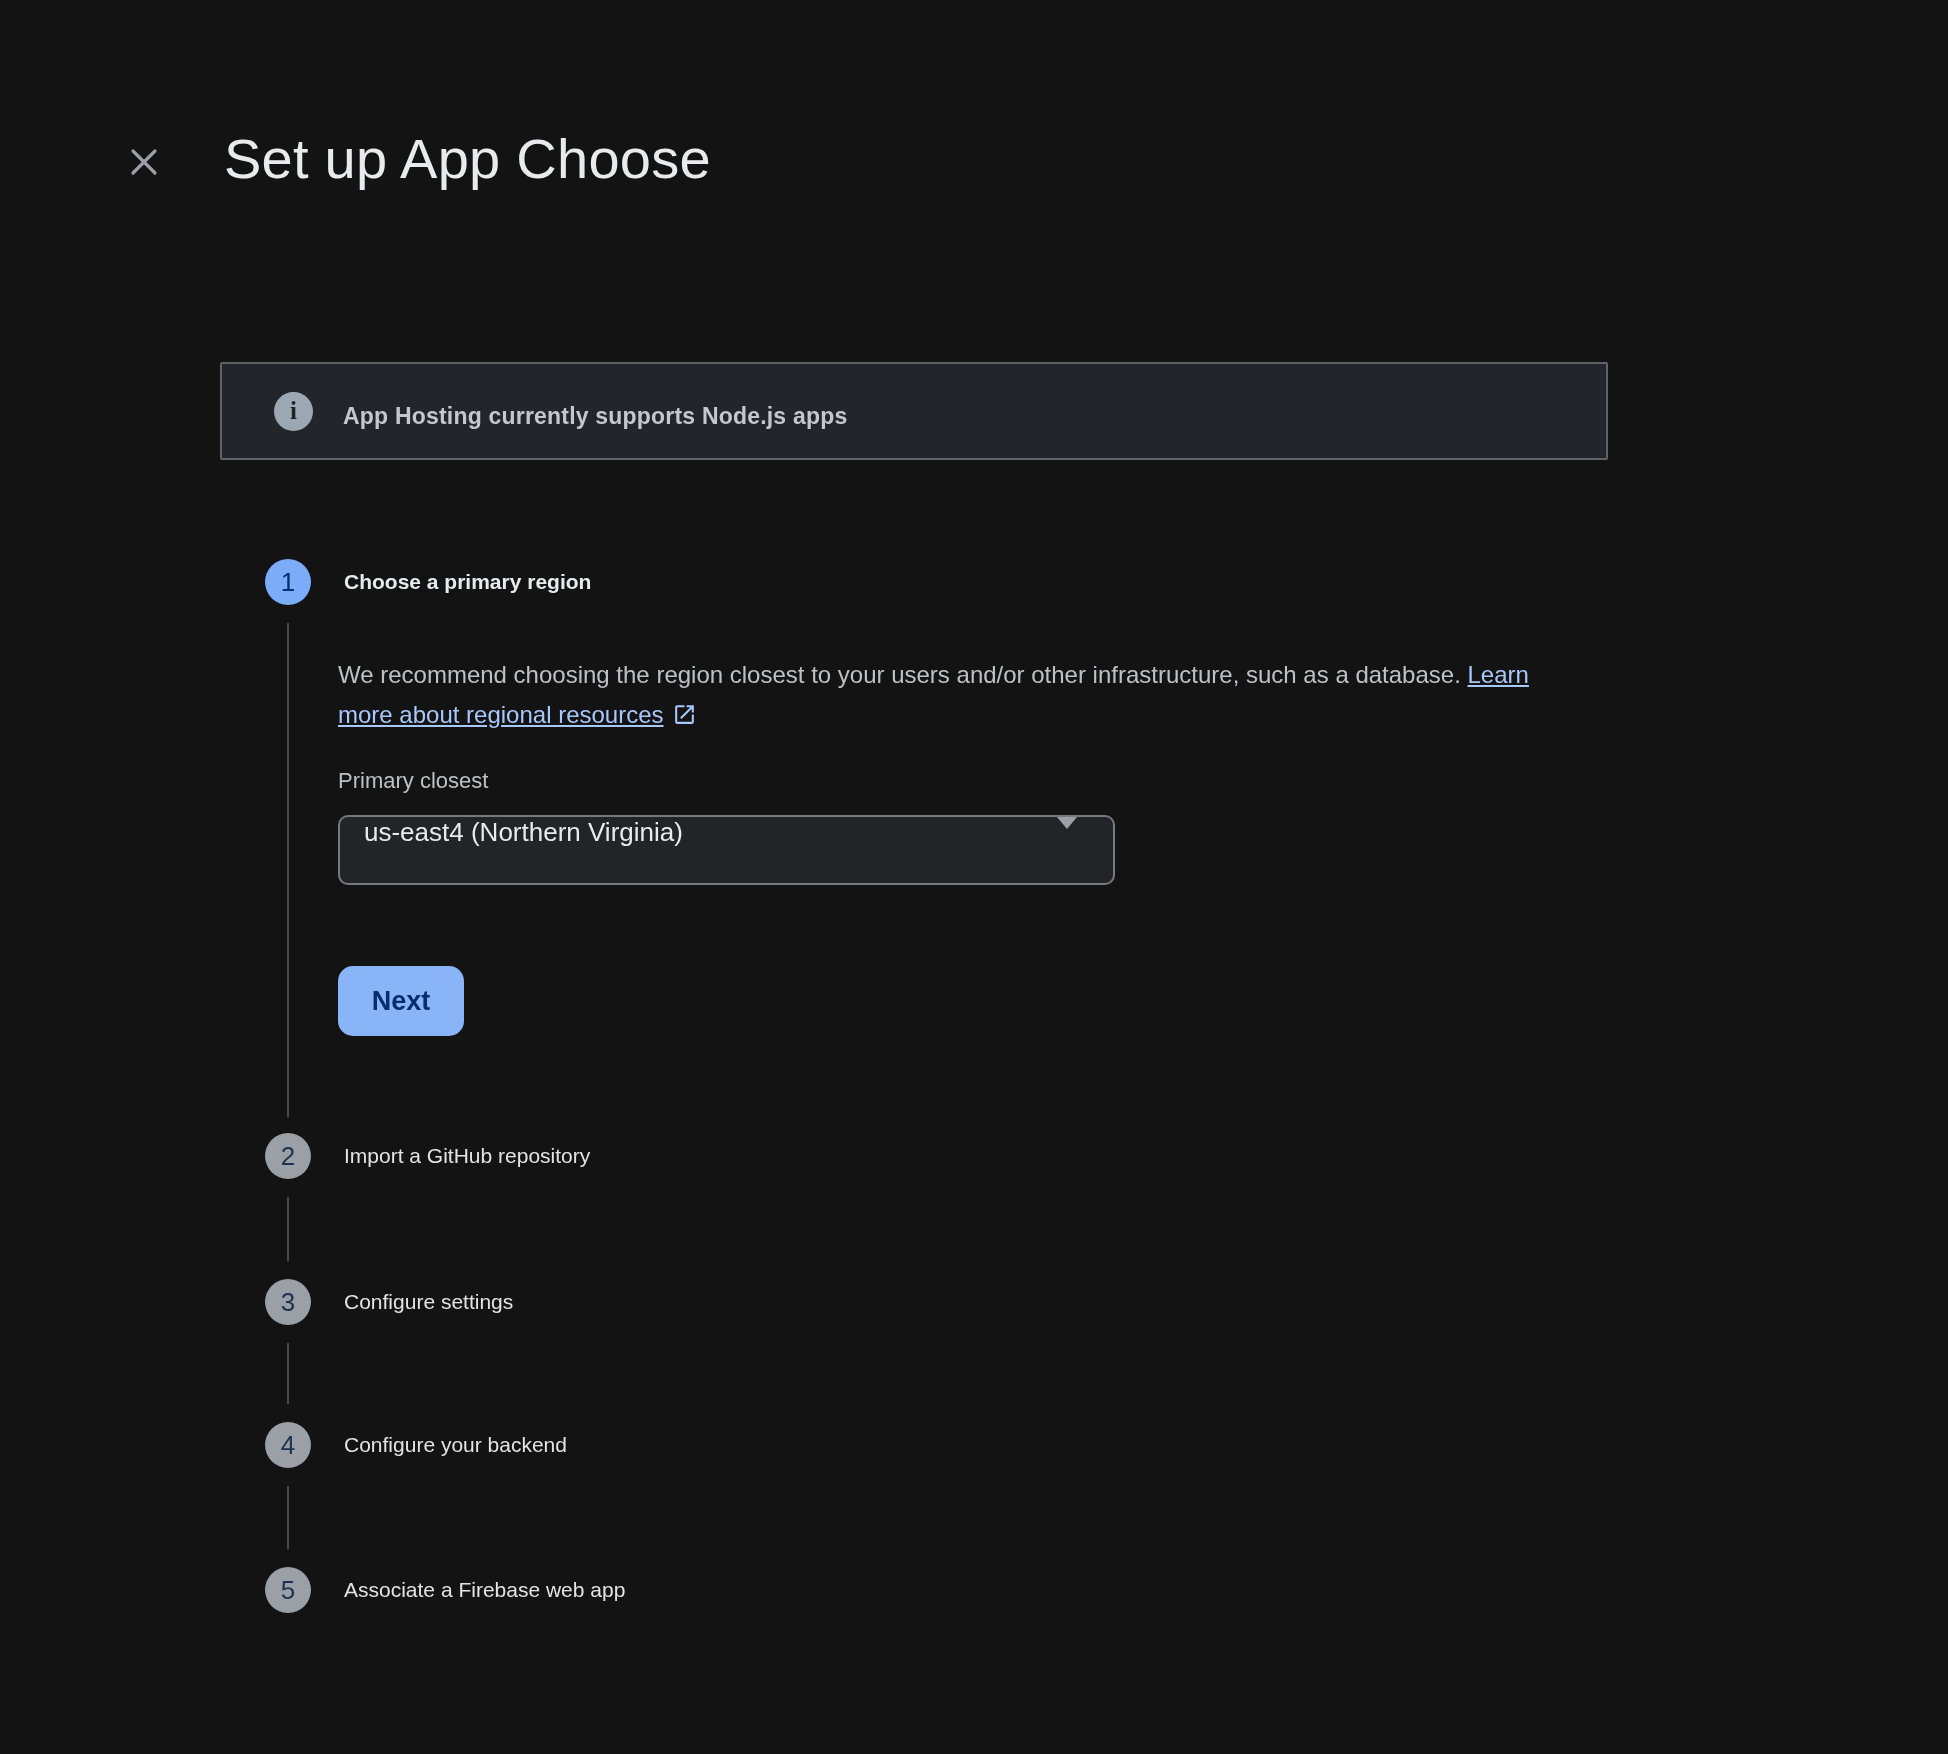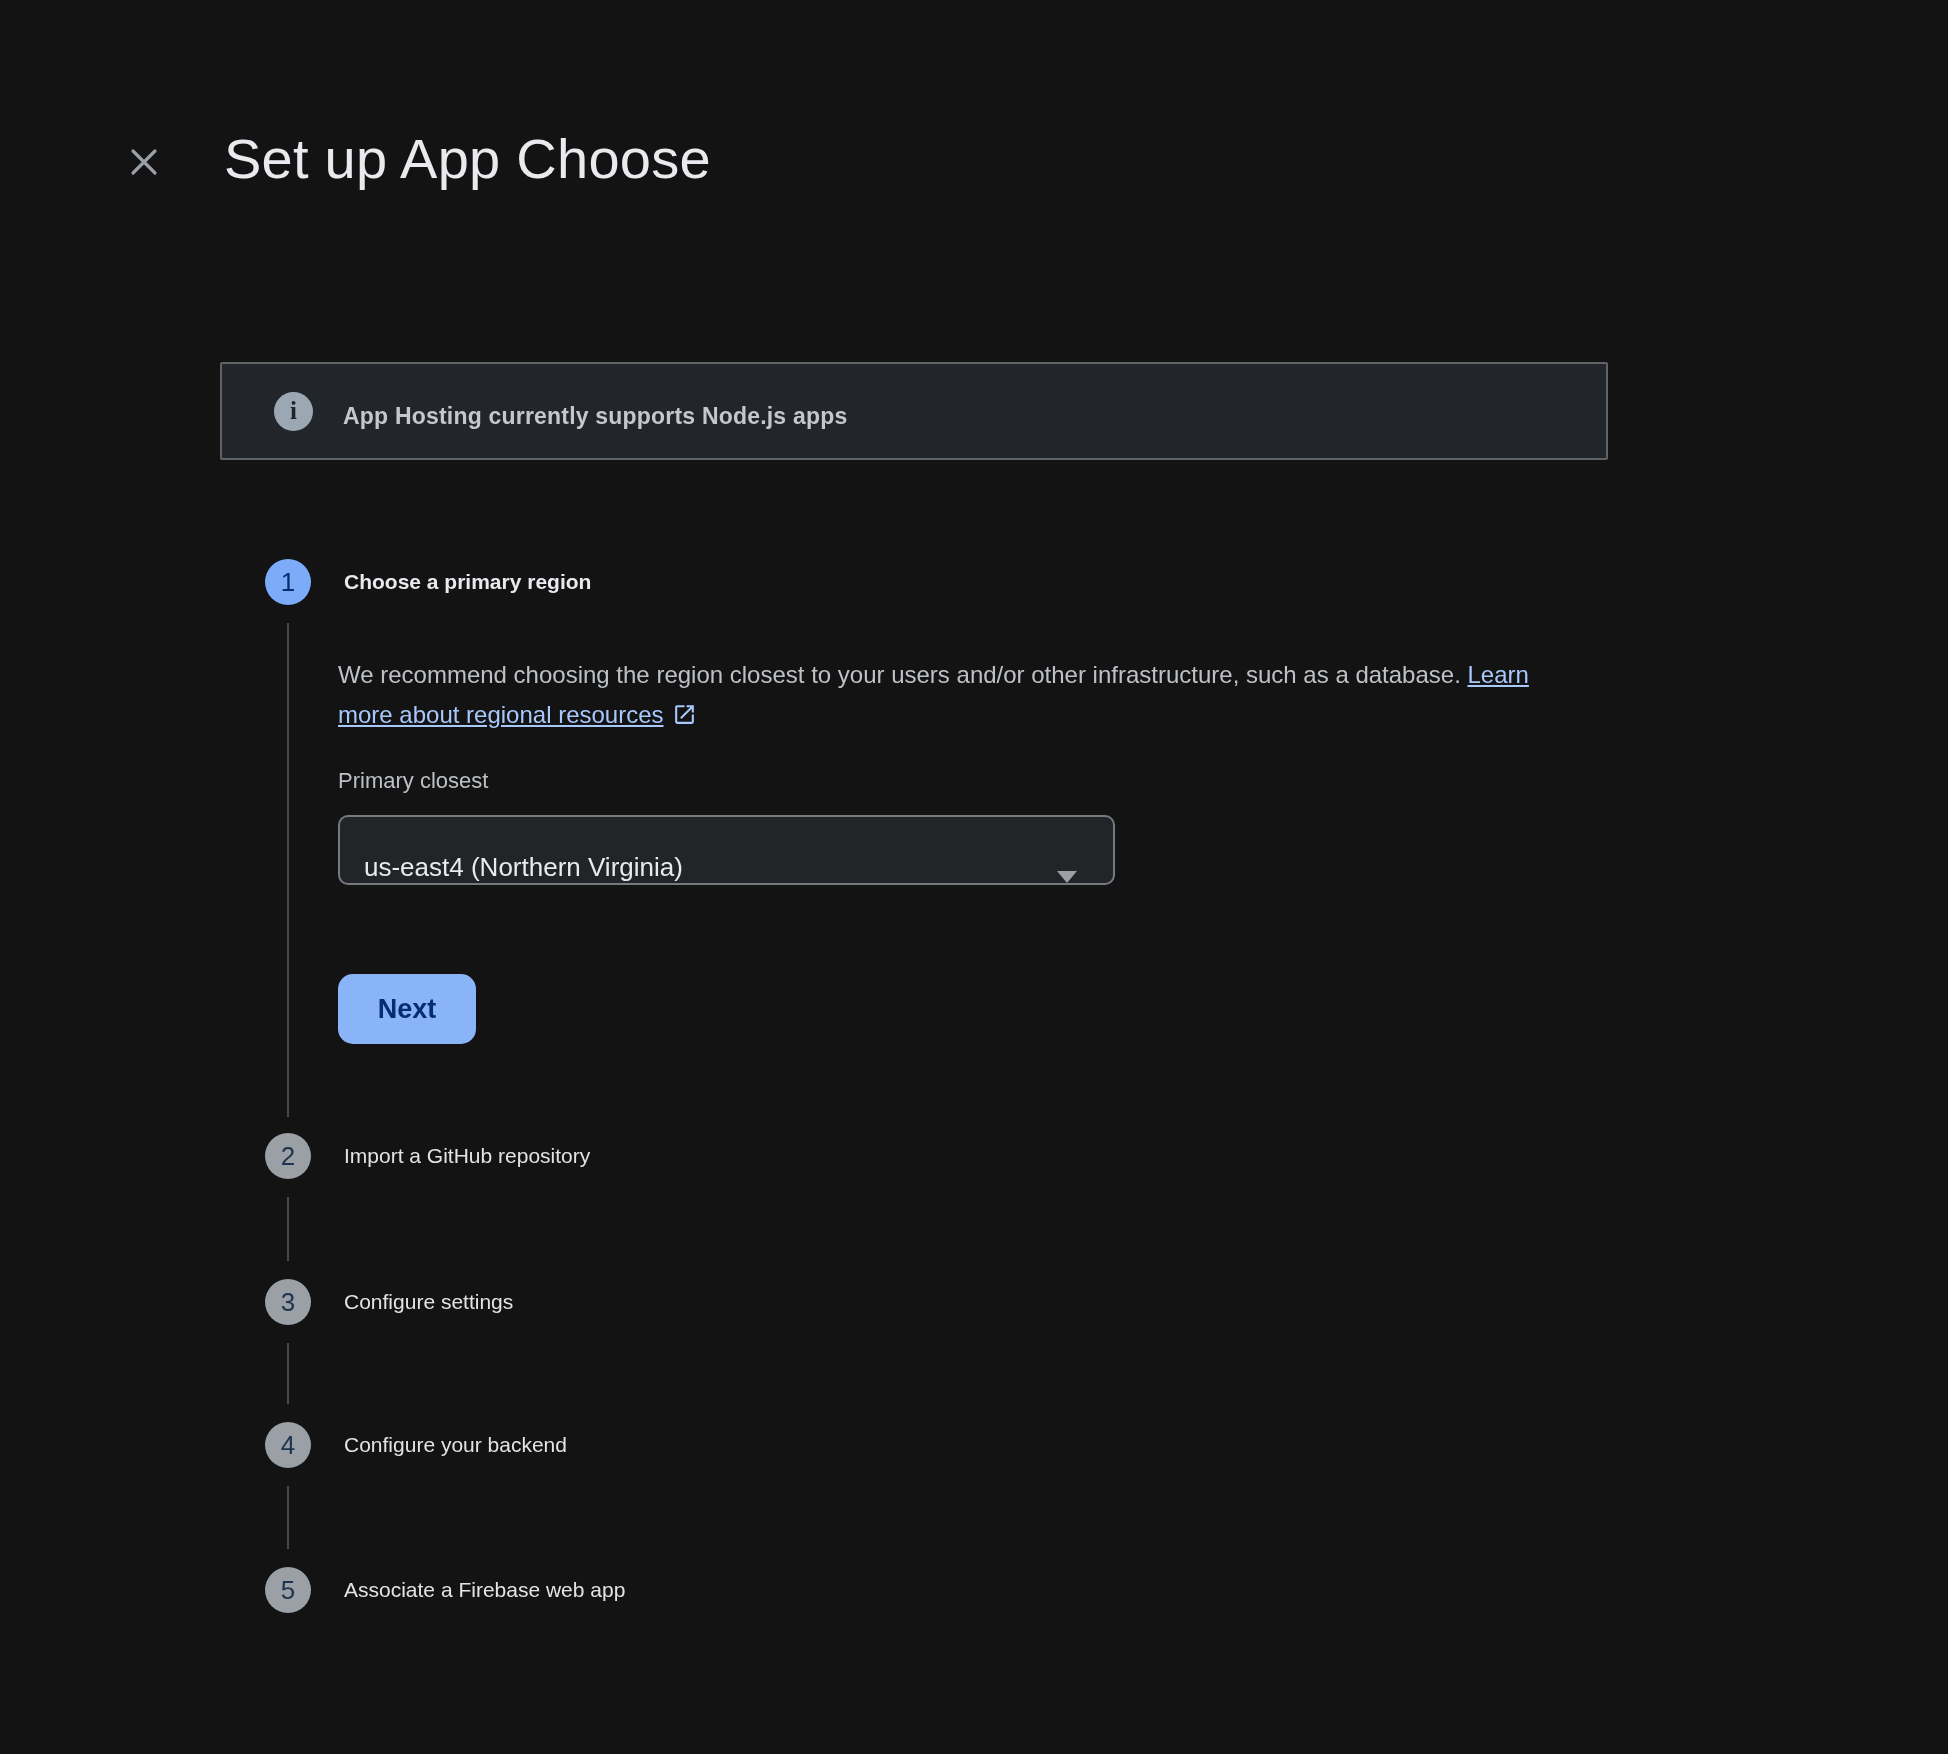--- a/index.html
+++ b/index.html
@@ -172,21 +172,21 @@
   .region-select {
     position: absolute;
     left: 338px;
     top: 815px;
     width: 777px;
     height: 70px;
     background: var(--select-bg);
     border: 2px solid var(--select-border);
     border-radius: 10px;
     display: flex;
-    align-items: flex-end;
+    align-items: flex-start;
     padding: 0 24px;
     cursor: pointer;
   }
   .region-value {
     font-size: 26px;
     color: var(--text-primary);
     flex: 1;
   }
   .select-arrow {
     width: 0;
@@ -194,31 +194,30 @@
     border-left: 10px solid transparent;
     border-right: 10px solid transparent;
     border-top: 12px solid #9aa0a6;
     flex: none;
     margin-right: 12px;
   }
   .next-btn {
     position: absolute;
     left: 338px;
     top: 966px;
-    width: 138px;
+    width: 126px;
     height: 70px;
     border: none;
     border-radius: 15px;
     background: var(--accent-blue);
     color: var(--on-accent);
     font-family: "Liberation Sans", "DejaVu Sans", sans-serif;
     font-size: 27px;
     font-weight: 700;
     cursor: pointer;
-    margin-top: 8px;
   }
 </style>
 </head>
 <body>
 
 <div class="page">
 
   <button class="close-btn" aria-label="Close">
     <svg width="32" height="32" viewBox="0 0 32 32">
       <path d="M5 5 L27 27 M27 5 L5 27" stroke="#9aa0a6" stroke-width="3.2" stroke-linecap="round" fill="none"></path>

